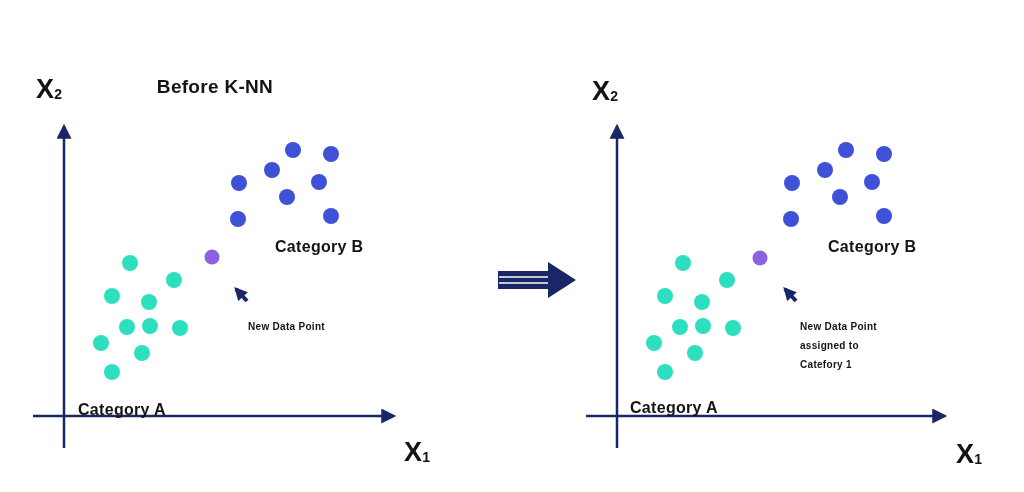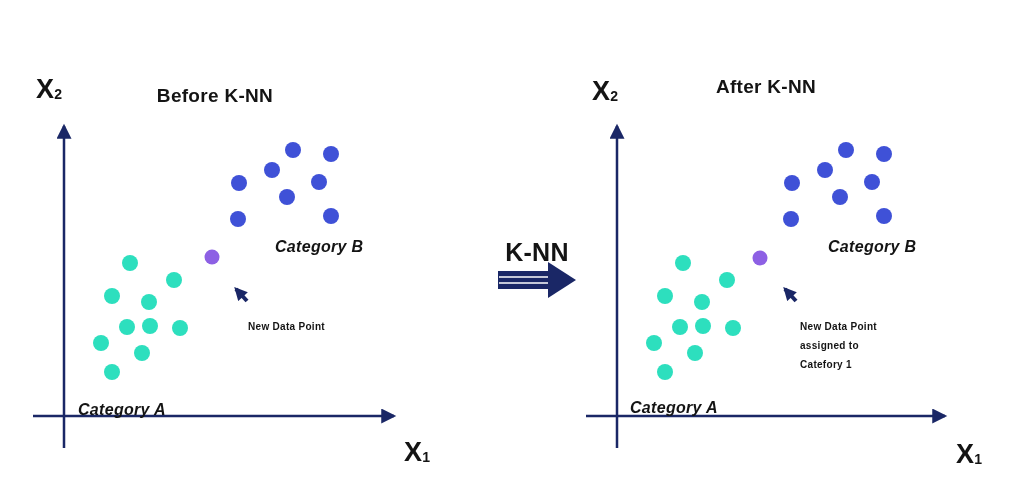--- a/index.html
+++ b/index.html
@@ -32,21 +32,20 @@
     font-size: 27px;
   }
   .axis-label .sub {
     font-size: 0.52em;
     vertical-align: baseline;
     position: relative;
     bottom: -0.05em;
   }
   .cat-label {
     font-size: 16px;
-    font-style: italic;
   }
   .note-label {
     font-size: 10px;
     line-height: 19px;
   }
   .knn-label {
     font-size: 25px;
     width: 84px;
     text-align: center;
   }
@@ -95,21 +94,21 @@
     <line x1="796" y1="301" x2="785" y2="289" style="stroke:var(--axis-navy,#1a2766)" stroke-width="4" marker-end="url(#ah-note)"></line>
 
     <g>
       <rect x="498" y="271" width="51" height="18" style="fill:var(--axis-navy,#1a2766)"></rect>
       <line x1="499" y1="277" x2="548" y2="277" stroke="#ffffff" stroke-width="1.6"></line>
       <line x1="499" y1="283" x2="548" y2="283" stroke="#ffffff" stroke-width="1.6"></line>
       <polygon points="548,262 576,280 548,298" style="fill:var(--axis-navy,#1a2766)"></polygon>
     </g>
   </svg>
 
-  <div class="txt panel-title" style="left:115px; top:73px;">Before K-NN</div>
+  <div class="txt panel-title" style="left:115px; top:64px;">Before K-NN</div>
 
   <div class="txt axis-label" style="left:36px; top:62px;"><span>X</span><sub class="sub">2</sub></div>
 
   <div class="txt axis-label" style="left:404px; top:425px;"><span>X</span><sub class="sub">1</sub></div>
 
   <div class="txt cat-label" style="left:275px; top:226px;">Category B</div>
 
   <div class="txt cat-label" style="left:78px; top:389px;">Category A</div>
 
   <div class="txt note-label" style="left:248px; top:305px;">New Data Point</div>
@@ -129,23 +128,21 @@
       <div class="dot dot-teal" style="left: 149px; top: 302px;"></div>
       <div class="dot dot-teal" style="left: 127px; top: 327px;"></div>
       <div class="dot dot-teal" style="left: 150px; top: 326px;"></div>
       <div class="dot dot-teal" style="left: 180px; top: 328px;"></div>
       <div class="dot dot-teal" style="left: 101px; top: 343px;"></div>
       <div class="dot dot-teal" style="left: 142px; top: 353px;"></div>
       <div class="dot dot-teal" style="left: 112px; top: 372px;"></div>
       <div class="dot dot-purple" style="left: 212px; top: 257px;"></div>
     </div>
 
-  <div class="txt knn-label" style="left:495px; top:226px;">K-NN</div>
 
-  <div class="txt panel-title" style="left:666px; top:64px;">After K-NN</div>
 
   <div class="txt axis-label" style="left:592px; top:64px;"><span>X</span><sub class="sub">2</sub></div>
 
   <div class="txt axis-label" style="left:956px; top:427px;"><span>X</span><sub class="sub">1</sub></div>
 
   <div class="txt cat-label" style="left:828px; top:226px;">Category B</div>
 
   <div class="txt cat-label" style="left:630px; top:387px;">Category A</div>
 
   <div class="txt note-label" style="left:800px; top:305px;">New Data Point

